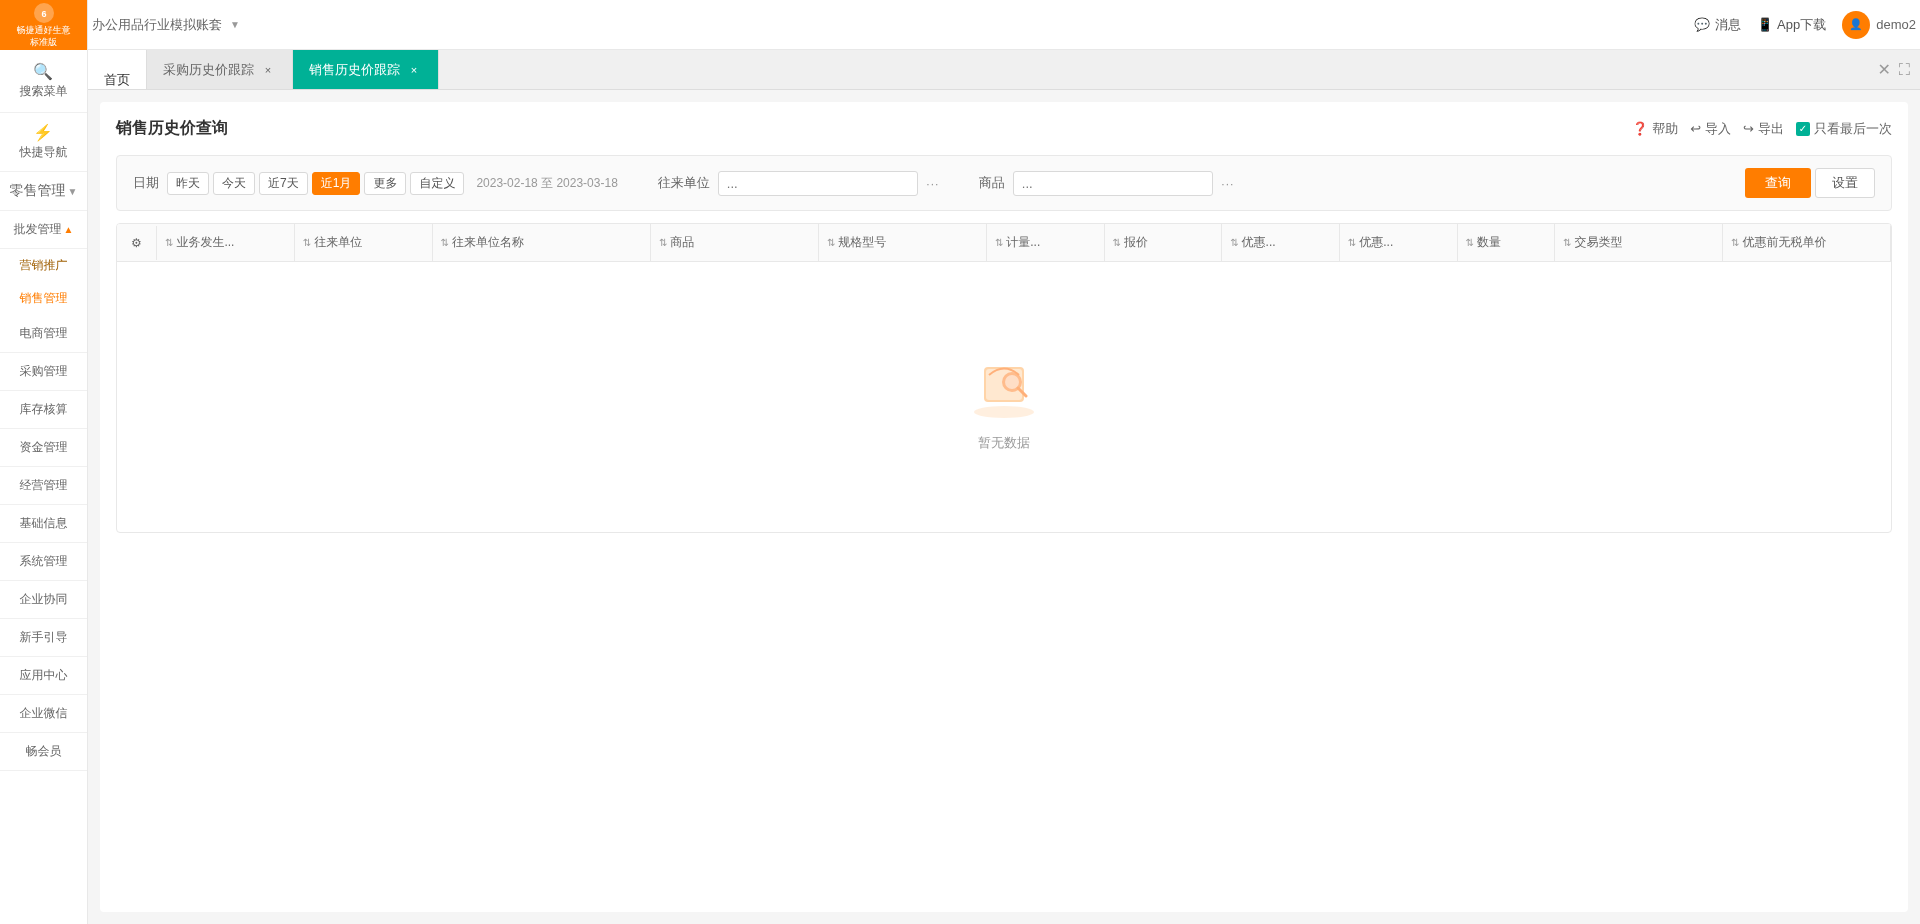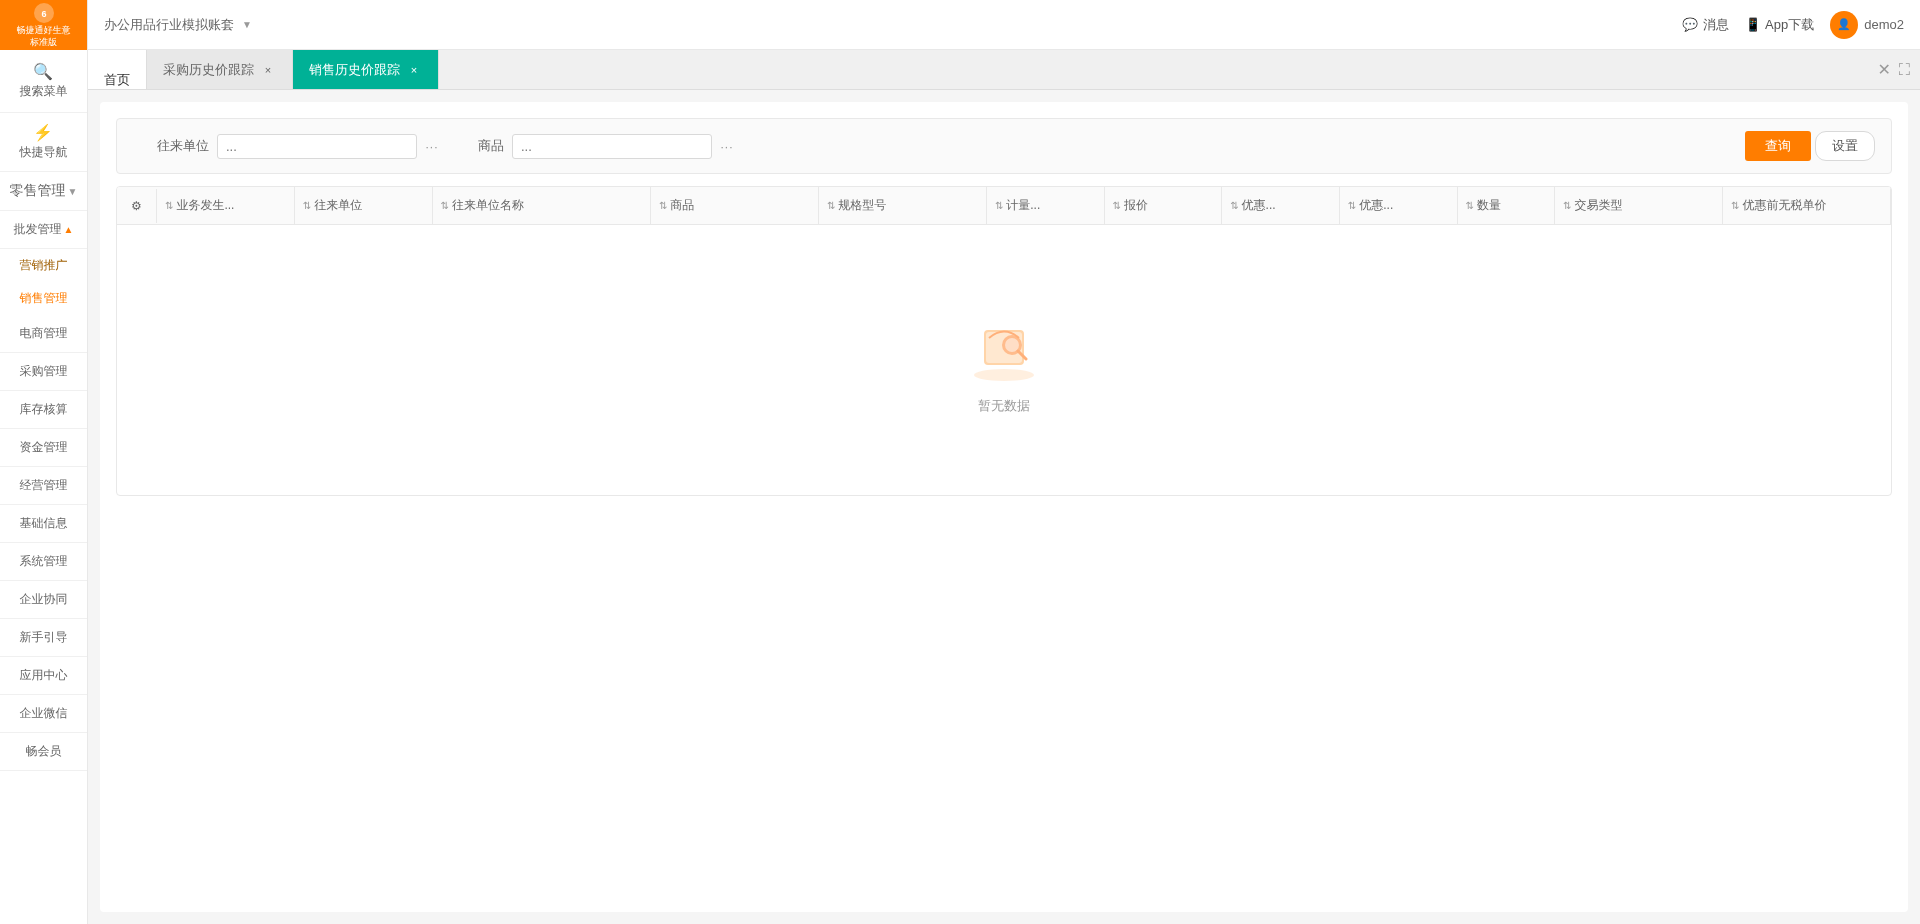--- a/index.html
+++ b/index.html
@@ -65,21 +65,21 @@
       overflow: hidden;
     }
 
     
     .topbar {
       height: 50px;
       background: #fff;
       border-bottom: 1px solid #e8e8e8;
       display: flex;
       align-items: center;
-      padding: 0 16px;
+      padding: 0 4px;
       justify-content: space-between;
     }
     .topbar-left {
       display: flex;
       align-items: center;
       gap: 8px;
       color: #666;
       font-size: 13px;
     }
     .topbar-right {
@@ -288,21 +288,21 @@
       border: none;
       border-radius: 3px;
       padding: 6px 20px;
       cursor: pointer;
       font-size: 13px;
     }
     .btn-settings {
       background: #fff;
       color: #555;
       border: 1px solid #d9d9d9;
-      border-radius: 11px;
+      border-radius: 3px;
       padding: 4px 16px;
       cursor: pointer;
       font-size: 13px;
       text-align: center;
     }
 
     
     .table-container {
       border: 1px solid #e8e8e8;
       border-radius: 4px;
@@ -480,24 +480,57 @@
     <div class="tab-spacer"></div>
     <div class="tab-controls">
       <span style="cursor:pointer;">✕</span>
       <span style="cursor:pointer;">⛶</span>
     </div>
   </div>
 
   <div class="content">
     <div class="page-container">
 
+      <div class="page-header">
+        <h1 class="page-title">销售历史价查询</h1>
+        <div class="page-actions">
+          <div class="action-btn">
+            <span>❓</span>
+            <span>帮助</span>
+          </div>
+          <div class="action-btn">
+            <span>↩</span>
+            <span>导入</span>
+          </div>
+          <div class="action-btn">
+            <span>↪</span>
+            <span>导出</span>
+          </div>
+          <label class="checkbox-label">
+            <div class="checkbox-checked">✓</div>
+            <span>只看最后一次</span>
+          </label>
+        </div>
+      </div>
 
       <div class="filter-area">
         <div class="filter-row">
 
+          <div class="filter-group">
+            <span class="filter-label">日期</span>
+            <div class="date-quick-btns">
+              <button class="date-btn">昨天</button>
+              <button class="date-btn">今天</button>
+              <button class="date-btn">近7天</button>
+              <button class="date-btn active">近1月</button>
+              <button class="date-btn">更多</button>
+              <button class="date-btn">自定义</button>
+            </div>
+            <span class="date-range-text">2023-02-18 至 2023-03-18</span>
+          </div>
 
           <div class="filter-group" style="margin-left:24px;">
             <span class="filter-label">往来单位</span>
             <input class="filter-input" type="text" placeholder="..." style="">
             <span class="filter-dots">···</span>
           </div>
 
           <div class="filter-group" style="margin-left:24px;">
             <span class="filter-label">商品</span>
             <input class="filter-input" type="text" placeholder="..." style="">

